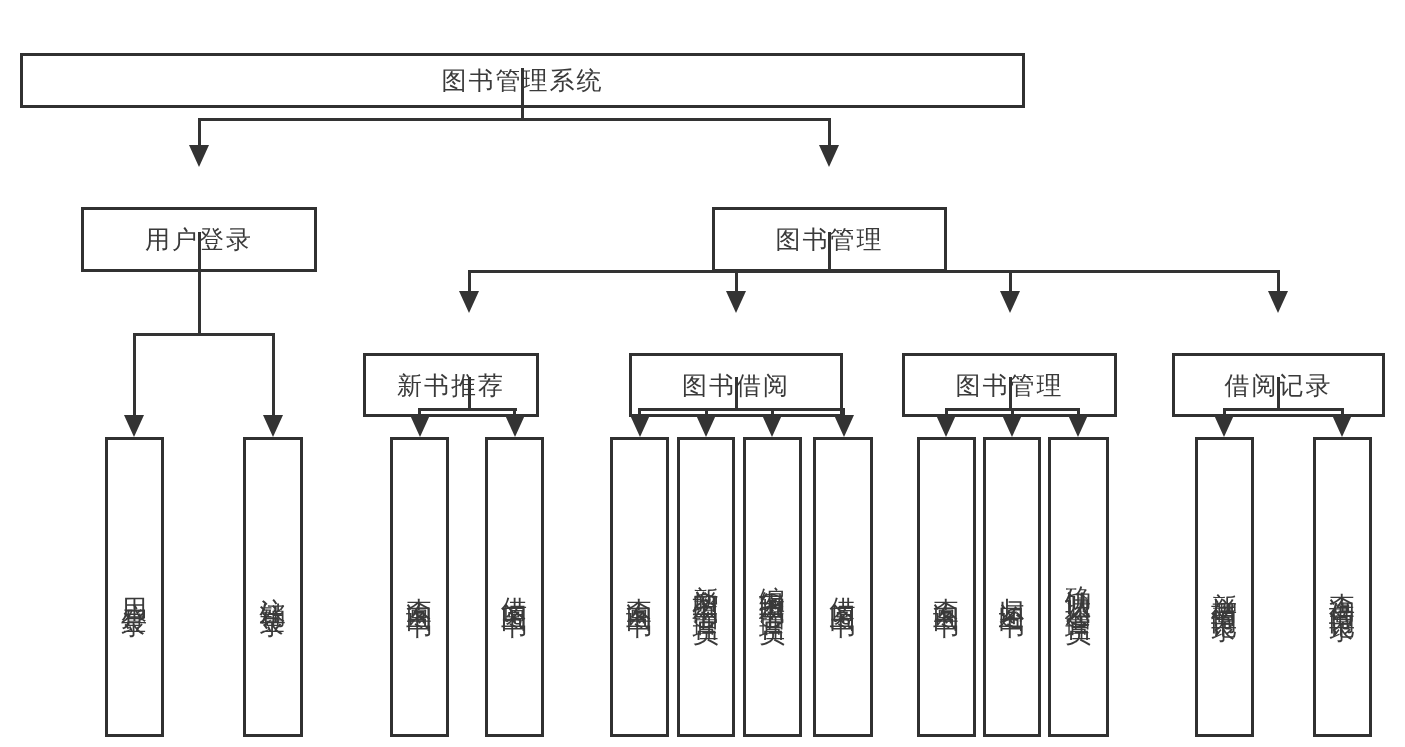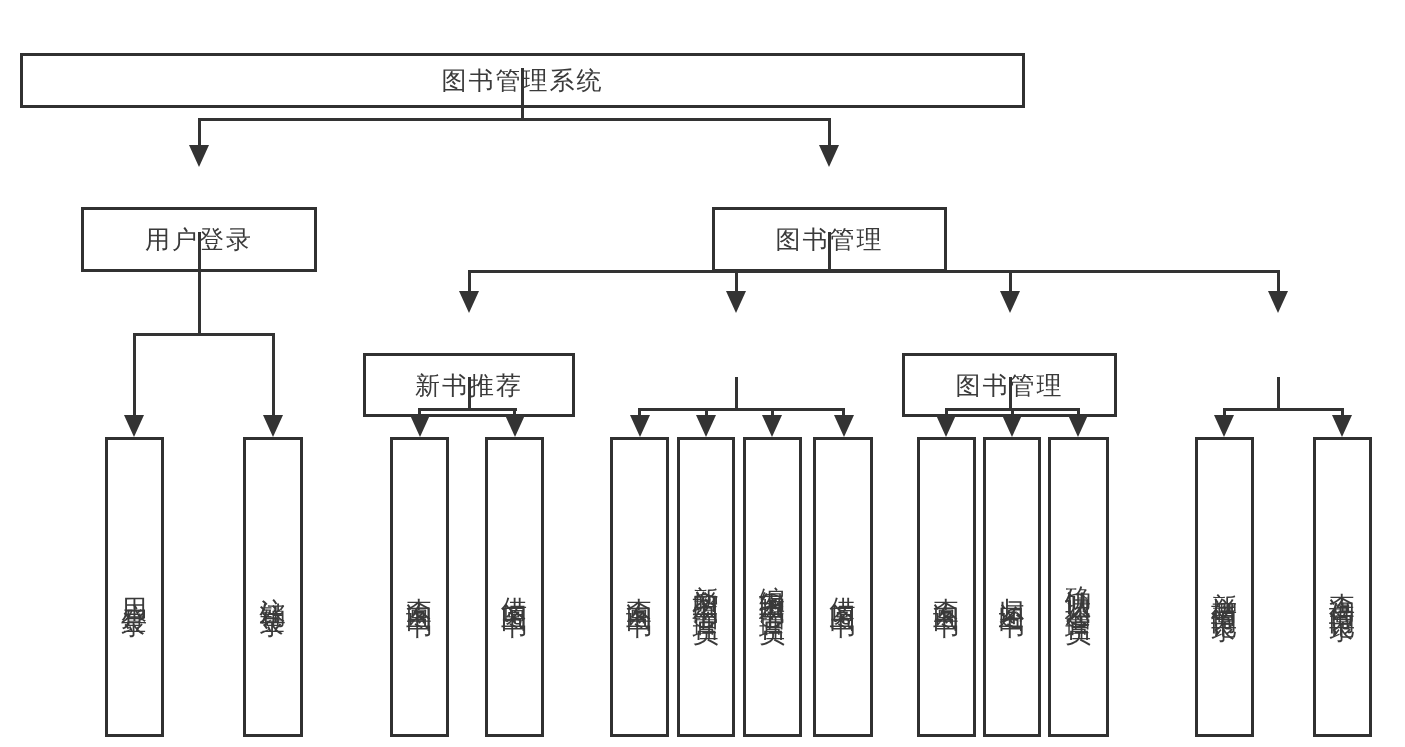--- a/index.html
+++ b/index.html
@@ -57,22 +57,24 @@
   <div class="hline" style="left:468px;top:270px;width:812px;"></div>
   <div class="vline" style="left:468px;top:270px;height:22px;"></div>
   <div class="arrow" style="left:459px;top:291px;"></div>
   <div class="vline" style="left:735px;top:270px;height:22px;"></div>
   <div class="arrow" style="left:726px;top:291px;"></div>
   <div class="vline" style="left:1009px;top:270px;height:22px;"></div>
   <div class="arrow" style="left:1000px;top:291px;"></div>
   <div class="vline" style="left:1277px;top:270px;height:22px;"></div>
   <div class="arrow" style="left:1268px;top:291px;"></div>
 
-  <div class="node h-node" style="left:363px;top:313px;width:212px;height:64px;">新书推荐</div>
+  <div class="node h-node" style="left:363px;top:313px;width:176px;height:64px;">新书推荐</div>
+  <div class="node h-node" style="left:629px;top:313px;width:214px;height:64px;">图书借阅</div>
   <div class="node h-node" style="left:902px;top:313px;width:215px;height:64px;">图书管理</div>
+  <div class="node h-node" style="left:1172px;top:313px;width:213px;height:64px;">借阅记录</div>
 
   <div class="vline" style="left:468px;top:377px;height:34px;"></div>
   <div class="hline" style="left:418px;top:408px;width:99px;"></div>
   <div class="vline" style="left:418px;top:408px;height:10px;"></div>
   <div class="arrow" style="left:410px;top:415px;"></div>
   <div class="vline" style="left:513px;top:408px;height:10px;"></div>
   <div class="arrow" style="left:505px;top:415px;"></div>
 
   <div class="vline" style="left:735px;top:377px;height:34px;"></div>
   <div class="hline" style="left:638px;top:408px;width:207px;"></div>

